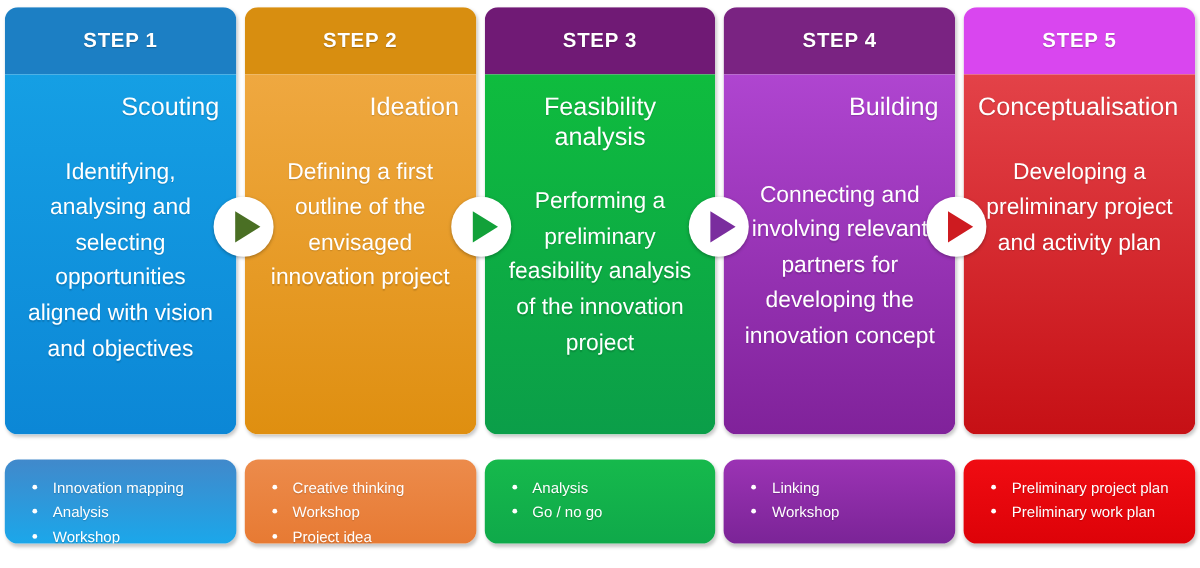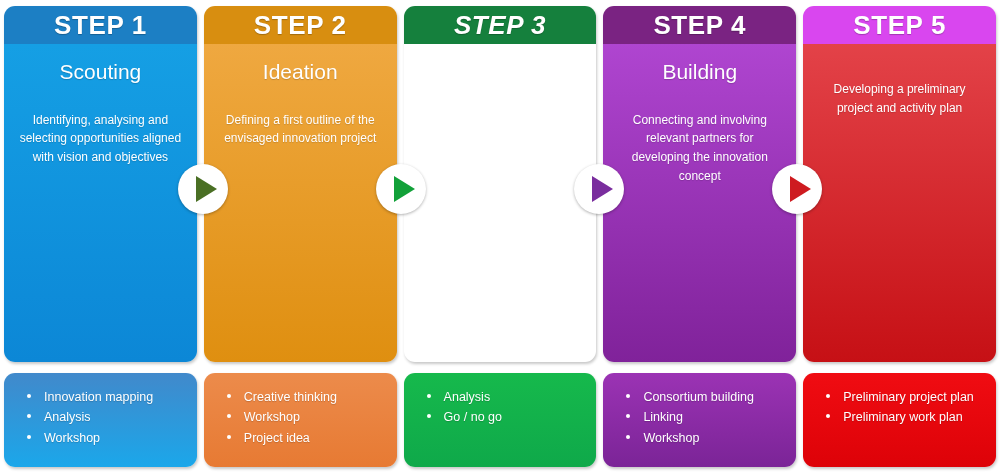--- a/index.html
+++ b/index.html
@@ -33,60 +33,60 @@
   .step-card {
     position: relative;
     height: 356px;
     border-radius: 11px;
     overflow: hidden;
     box-shadow: 1px 2px 3px rgba(0,0,0,0.22);
     display: flex;
     flex-direction: column;
   }
   .step-band {
-    height: 38px;
+    height: 56px;
     display: flex;
     align-items: center;
     justify-content: center;
     color: #ffffff;
-    font-size: 26px;
+    font-size: 17px;
     font-weight: bold;
     letter-spacing: 0.6px;
     text-shadow: 0 1px 1px rgba(0,0,0,0.25);
     flex: none;
   }
   .step-body {
     flex: 1 1 auto;
     display: flex;
     flex-direction: column;
-    align-items: center;
+    align-items: flex-end;
     padding: 10px 14px 22px 14px;
   }
   .step-title {
     color: #ffffff;
     font-size: 21px;
     line-height: 1.17;
     text-align: center;
     font-weight: normal;
     text-shadow: 0 1px 1px rgba(0,0,0,0.18);
     margin-top: 6px;
   }
   .step-desc {
     color: #ffffff;
-    font-size: 12px;
+    font-size: 19px;
     line-height: 1.56;
     text-align: center;
     font-weight: normal;
     text-shadow: 0 1px 1px rgba(0,0,0,0.15);
     margin-top: 26px;
   }
   
   .bullets-card {
-    margin-top: 11px;
-    height: 94px;
+    margin-top: 21px;
+    height: 70px;
     border-radius: 11px;
     box-shadow: 1px 2px 3px rgba(0,0,0,0.22);
     padding: 14px 10px 10px 18px;
     overflow: hidden;
   }
   .bullets-card ul { list-style: none; }
   .bullets-card li {
     color: #ffffff;
     font-size: 12.5px;
     line-height: 1.62;
@@ -165,51 +165,55 @@
         <ul>
           <li>Creative thinking</li>
           <li>Workshop</li>
           <li>Project idea</li>
         </ul>
       </div>
     </div>
 
     <div class="column">
       <div class="step-card">
-        <div class="step-band" style="background: #15803d; font-style: italic;">STEP 3</div>
+        <div class="step-band" style="background: #701a75;">STEP 3</div>
+        <div class="step-body" style="background: linear-gradient(rgb(15, 188, 62), rgb(11, 158, 73));">
+          <div class="step-title">Feasibility analysis</div>
+          <div class="step-desc">Performing a preliminary feasibility analysis of the innovation project</div>
+        </div>
       </div>
       <div class="bullets-card" style="background: linear-gradient(rgb(22, 185, 76), rgb(15, 169, 74));">
         <ul>
           <li>Analysis</li>
           <li>Go / no go</li>
         </ul>
       </div>
     </div>
 
     <div class="column">
       <div class="step-card">
         <div class="step-band" style="background: rgb(122, 35, 130);">STEP 4</div>
-        <div class="step-body" style="background: linear-gradient(rgb(175, 69, 208), rgb(128, 34, 154));">
+        <div class="step-body" style="background: linear-gradient(rgb(175, 69, 208), rgb(128, 34, 154)); gap: 19px;">
           <div class="step-title">Building</div>
           <div class="step-desc">Connecting and involving relevant partners for developing the innovation concept</div>
         </div>
       </div>
       <div class="bullets-card" style="background: linear-gradient(rgb(155, 51, 180), rgb(123, 36, 151));">
         <ul>
-          <li>Consortium building</li>
           <li>Linking</li>
           <li>Workshop</li>
         </ul>
       </div>
     </div>
 
     <div class="column">
       <div class="step-card">
         <div class="step-band" style="background: #d946ef;">STEP 5</div>
         <div class="step-body" style="background: linear-gradient(rgb(227, 66, 72), rgb(198, 16, 21));">
+          <div class="step-title">Conceptualisation</div>
           <div class="step-desc">Developing a preliminary project and activity plan</div>
         </div>
       </div>
       <div class="bullets-card" style="background: linear-gradient(rgb(240, 12, 18), rgb(221, 2, 8));">
         <ul>
           <li>Preliminary project plan</li>
           <li>Preliminary work plan</li>
         </ul>
       </div>
     </div>

